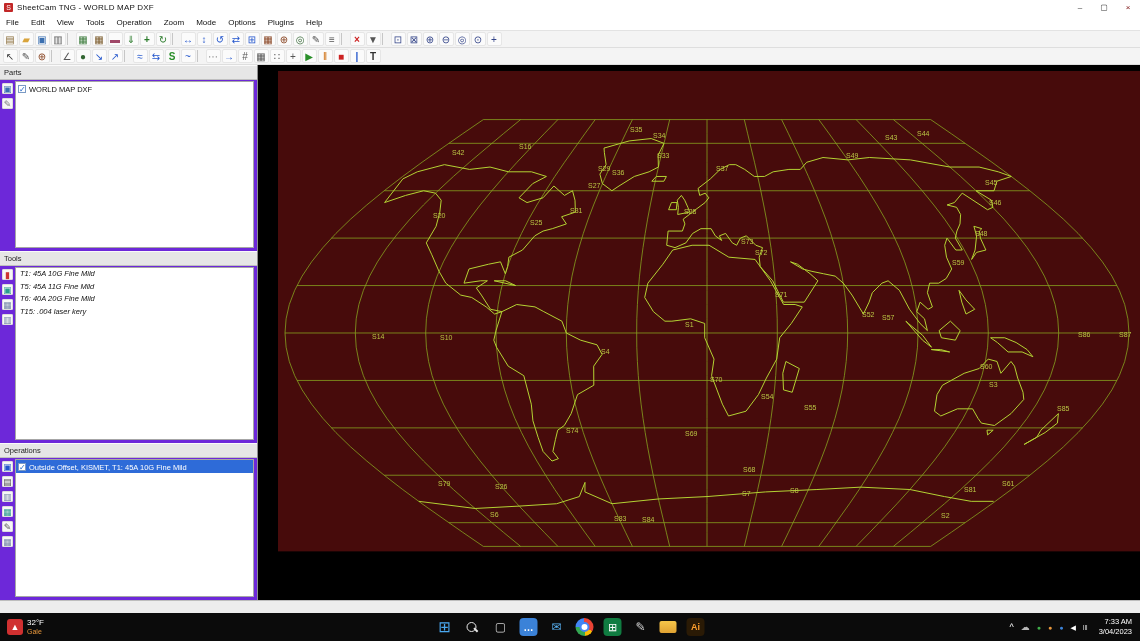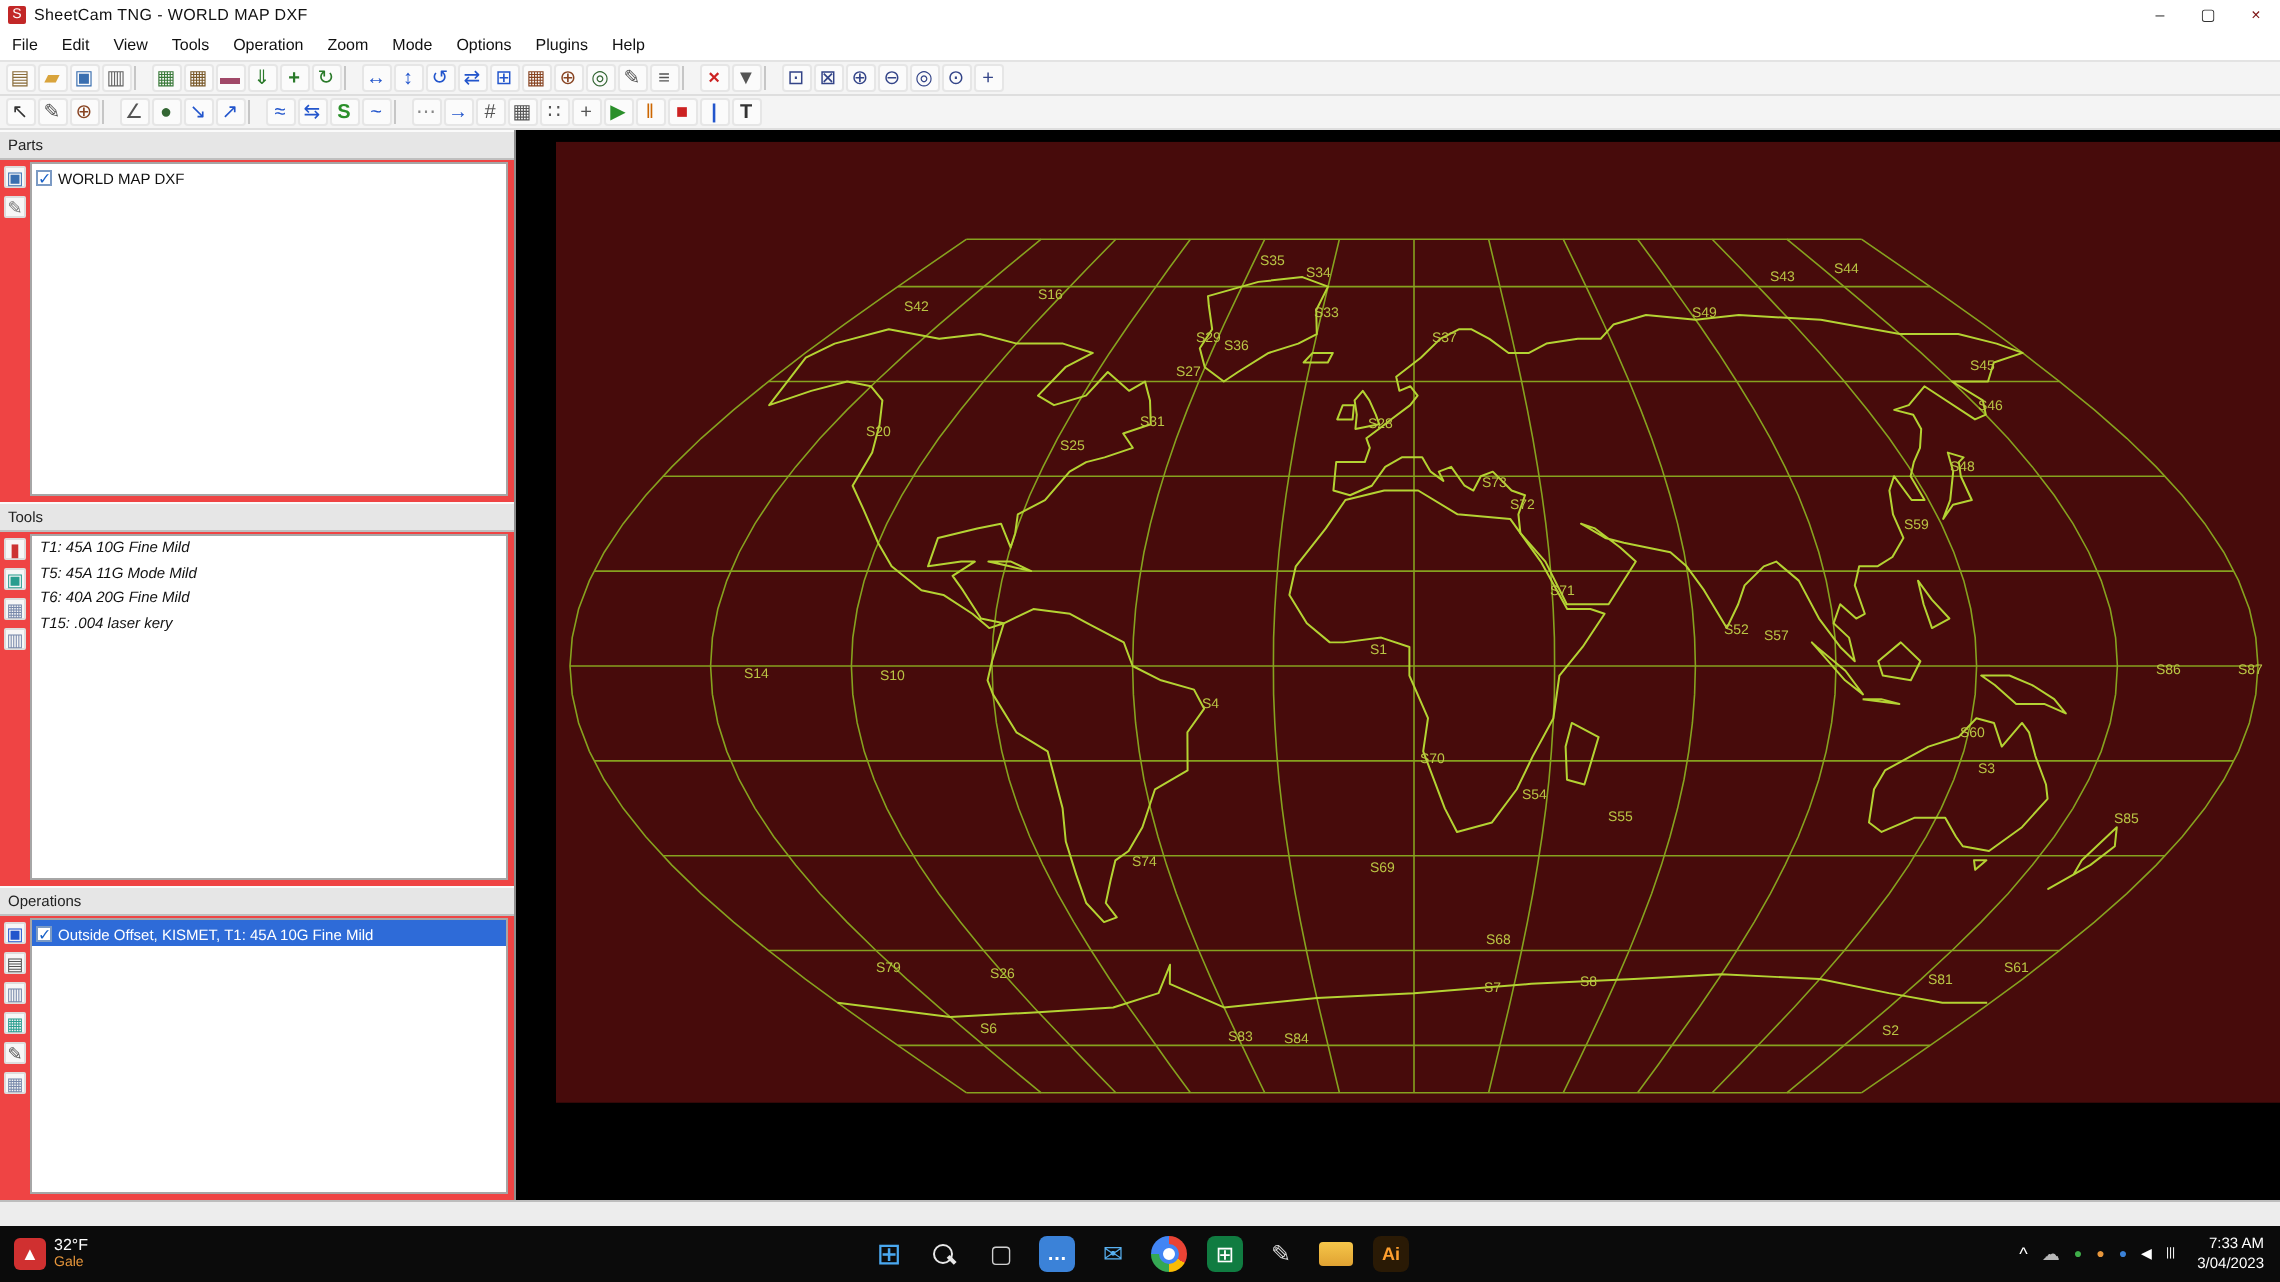--- a/index.html
+++ b/index.html
@@ -18,21 +18,21 @@
   .menubar{height:15px;background:#ffffff;display:flex;align-items:center;font-size:8px;color:#111;border-bottom:1px solid #e3e3e3;flex:0 0 auto;}
   .mitem{padding:0 6px;}
 
   
   .toolbar{height:16px;background:#f4f4f4;display:flex;align-items:center;padding-left:2px;border-bottom:1px solid #dedede;flex:0 0 auto;}
   .ticon{width:15px;height:14px;line-height:14px;text-align:center;font-size:10px;margin:0 .5px;background:#fbfbfb;border:1px solid #e6e6e6;border-radius:2px;box-sizing:border-box;}
   .tsep{width:4px;height:12px;border-left:1px solid #c6c6c6;margin:0 3px 0 1px;}
 
   
   .main{flex:1 1 auto;display:flex;min-height:0;}
-  .leftcol{width:258px;flex:0 0 258px;display:flex;flex-direction:column;background:#ef4444;border-right:1px solid #8f8f8f;box-sizing:border-box;}
+  .leftcol{width:258px;flex:0 0 258px;display:flex;flex-direction:column;background:#6d28d9;border-right:1px solid #8f8f8f;box-sizing:border-box;}
   .panel{display:flex;flex-direction:column;min-height:0;}
   .panel-parts{height:186px;flex:0 0 186px;}
   .panel-tools{height:192px;flex:0 0 192px;}
   .panel-ops{flex:1 1 auto;}
   .phead{height:13px;flex:0 0 13px;background:#e6e6e6;border-top:1px solid #fafafa;border-bottom:1px solid #bfbfbf;font-size:7.5px;line-height:13px;padding-left:4px;color:#222;}
   .pbody{flex:1;display:flex;min-height:0;}
   .pstrip{width:15px;flex:0 0 15px;display:flex;flex-direction:column;align-items:center;padding-top:3px;gap:4px;}
   .sicon{width:11px;height:11px;font-size:9px;line-height:11px;text-align:center;background:#f7f7f7;border:1px solid #ddd;border-radius:1px;box-sizing:border-box;}
   .plist{flex:1;background:#ffffff;border:1px solid #a6a6a6;margin:1px 3px 3px 0;overflow:hidden;font-size:7.5px;color:#111;}
   .trow{height:12.6px;line-height:12.6px;padding-left:4px;white-space:nowrap;font-style:italic;}
@@ -177,21 +177,21 @@
         <div class="phead">Tools</div>
         <div class="pbody">
           <div class="pstrip" id="tools-strip">
               <span class="sicon" style="color: rgb(204, 51, 51);">▮</span>
               <span class="sicon" style="color: rgb(42, 157, 143);">▣</span>
               <span class="sicon" style="color: rgb(119, 136, 170);">▦</span>
               <span class="sicon" style="color: rgb(119, 136, 170);">▥</span>
             </div>
           <div class="plist" id="tools-list">
               <div class="trow">T1: 45A 10G Fine Mild</div>
-              <div class="trow">T5: 45A 11G Mode Mild</div>
+              <div class="trow">T5: 45A 11G Fine Mild</div>
               <div class="trow">T6: 40A 20G Fine Mild</div>
               <div class="trow">T15: .004 laser kery</div>
             </div>
         </div>
       </div>
       <div class="panel panel-ops">
         <div class="phead">Operations</div>
         <div class="pbody">
           <div class="pstrip" id="ops-strip">
               <span class="sicon" style="color: rgb(34, 85, 204);">▣</span>

